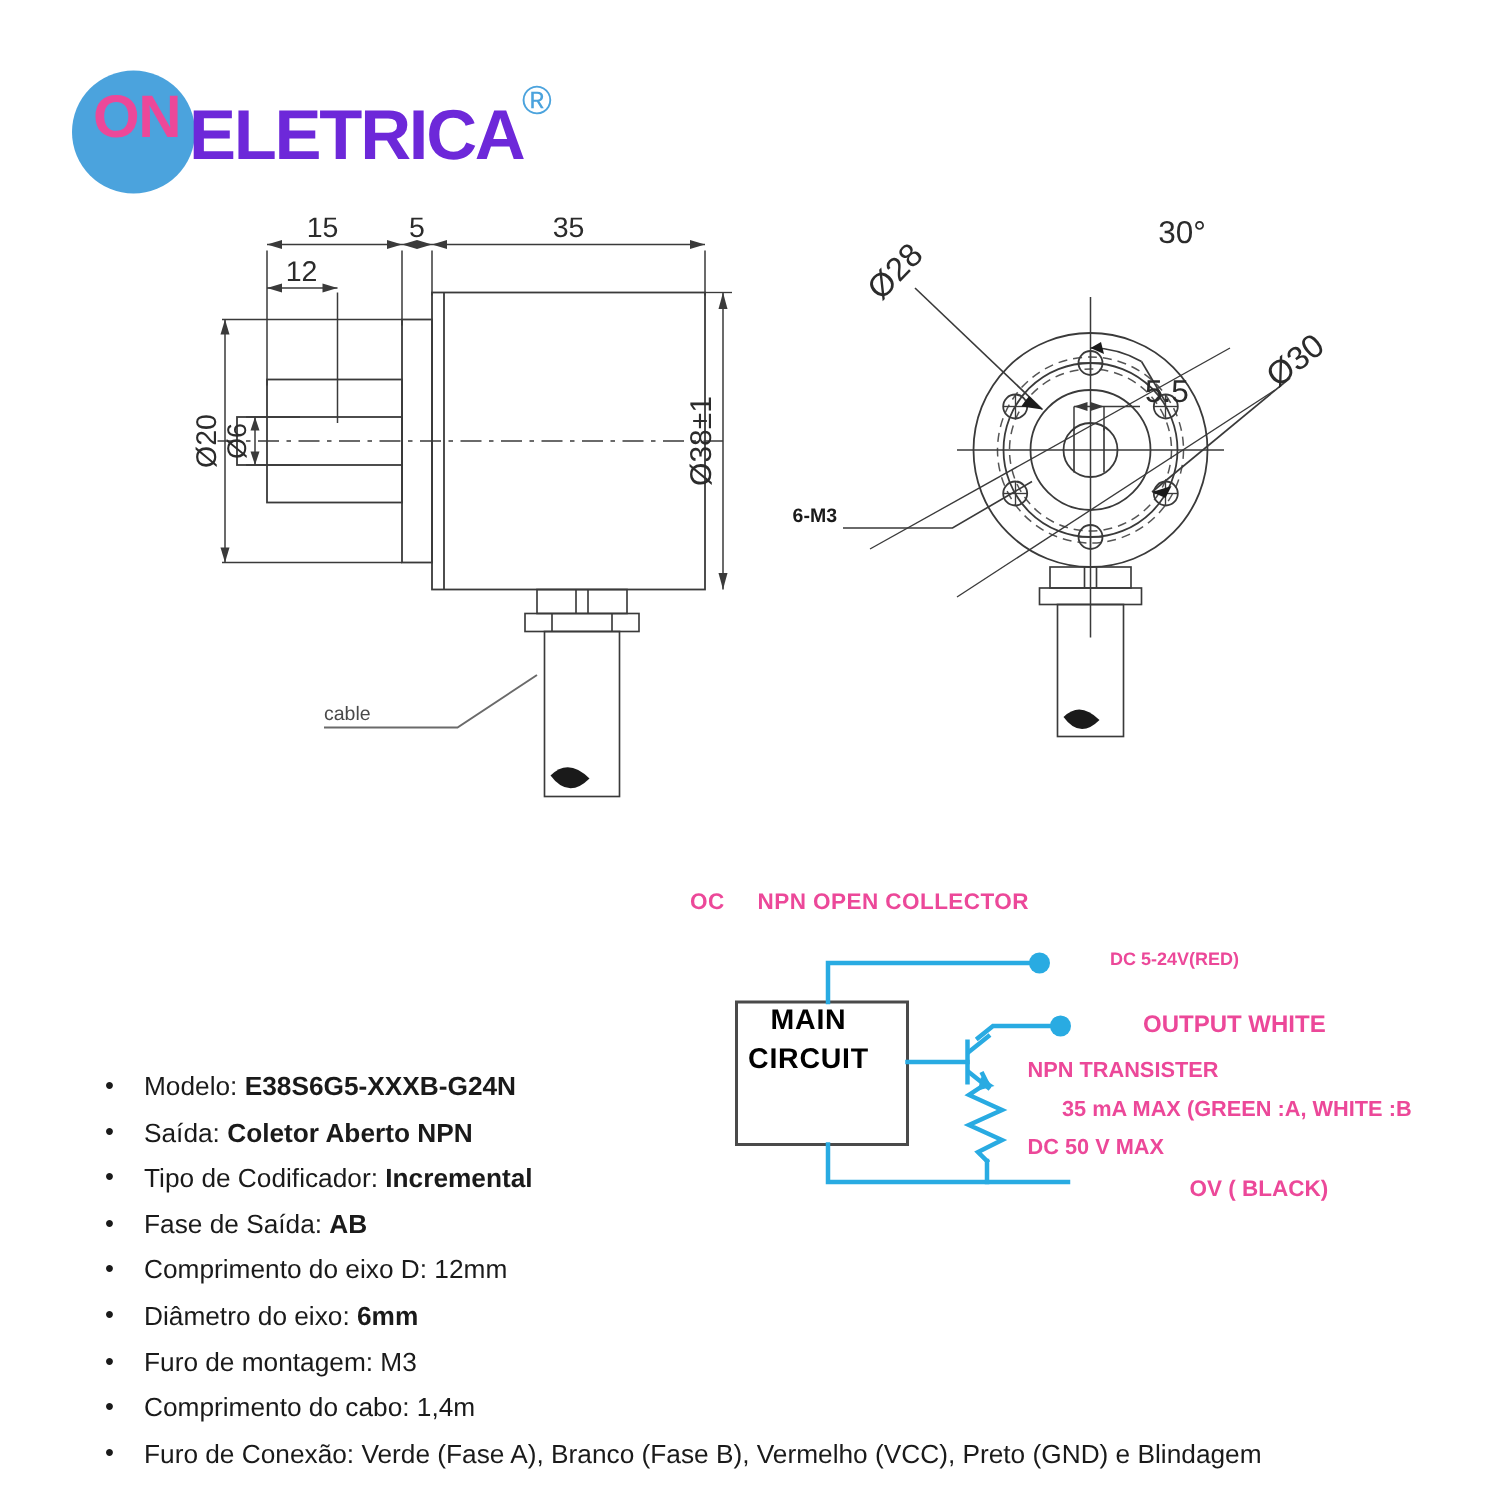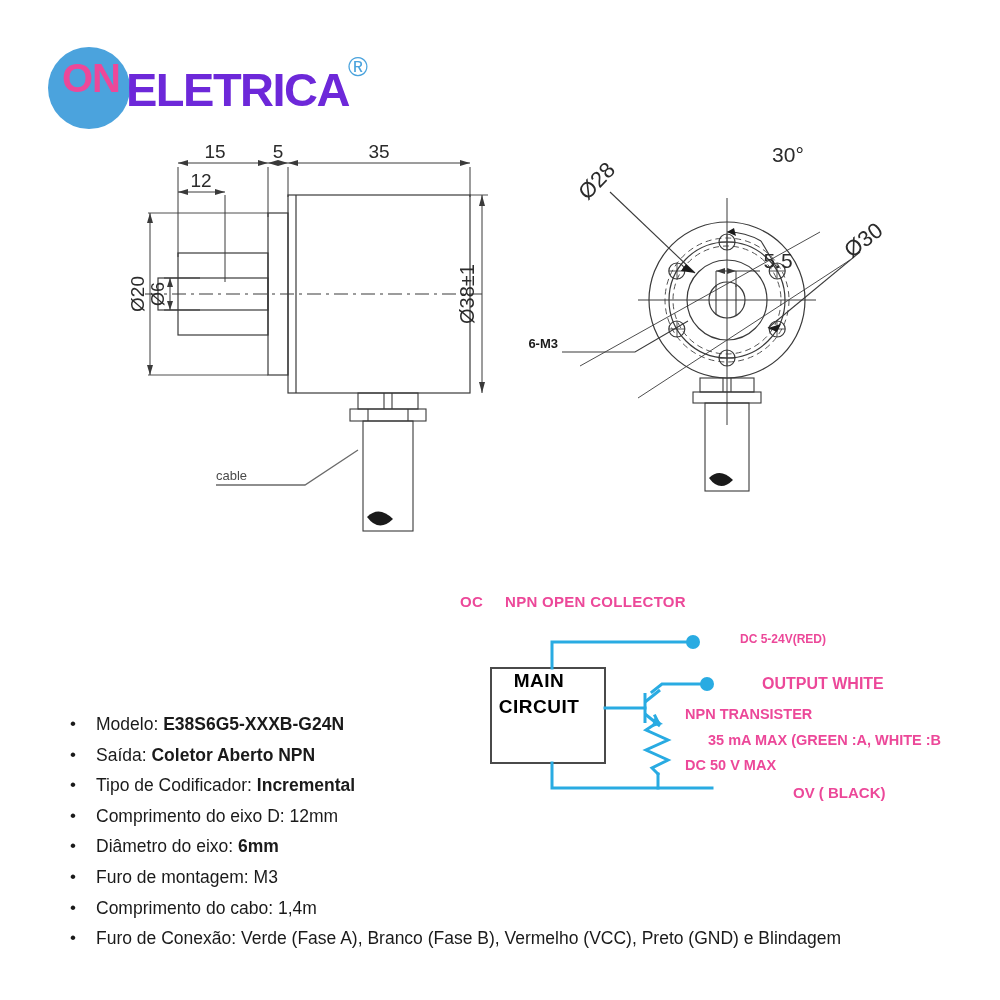--- a/index.html
+++ b/index.html
@@ -363,18 +363,19 @@
   <div class="circuit-label" id="npn-transistor-label">NPN TRANSISTER</div>
   <div class="circuit-label" id="current-max-label">35 mA  MAX    (GREEN :A, WHITE :B</div>
   <div class="circuit-label" id="dc-volt-max-label">DC 50 V MAX</div>
   <div class="circuit-label" id="zero-v-label">OV ( BLACK)</div>
 </div>
 
 <ul id="spec-list">
     <li><span>Modelo: </span><span class="val-bold">E38S6G5-XXXB-G24N</span></li>
     <li><span>Saída: </span><span class="val-bold">Coletor Aberto NPN</span></li>
     <li><span>Tipo de Codificador: </span><span class="val-bold">Incremental</span></li>
+    <li><span>Fase de Saída: </span><span class="val-bold">AB</span></li>
     <li><span>Comprimento do eixo D: </span><span>12mm</span></li>
     <li><span>Diâmetro do eixo: </span><span class="val-bold">6mm</span></li>
     <li><span>Furo de montagem: </span><span>M3</span></li>
     <li><span>Comprimento do cabo: </span><span>1,4m</span></li>
     <li><span>Furo de Conexão: </span><span>Verde (Fase A), Branco (Fase B), Vermelho (VCC), Preto (GND) e Blindagem</span></li>
   </ul>
 
 </body></html>

